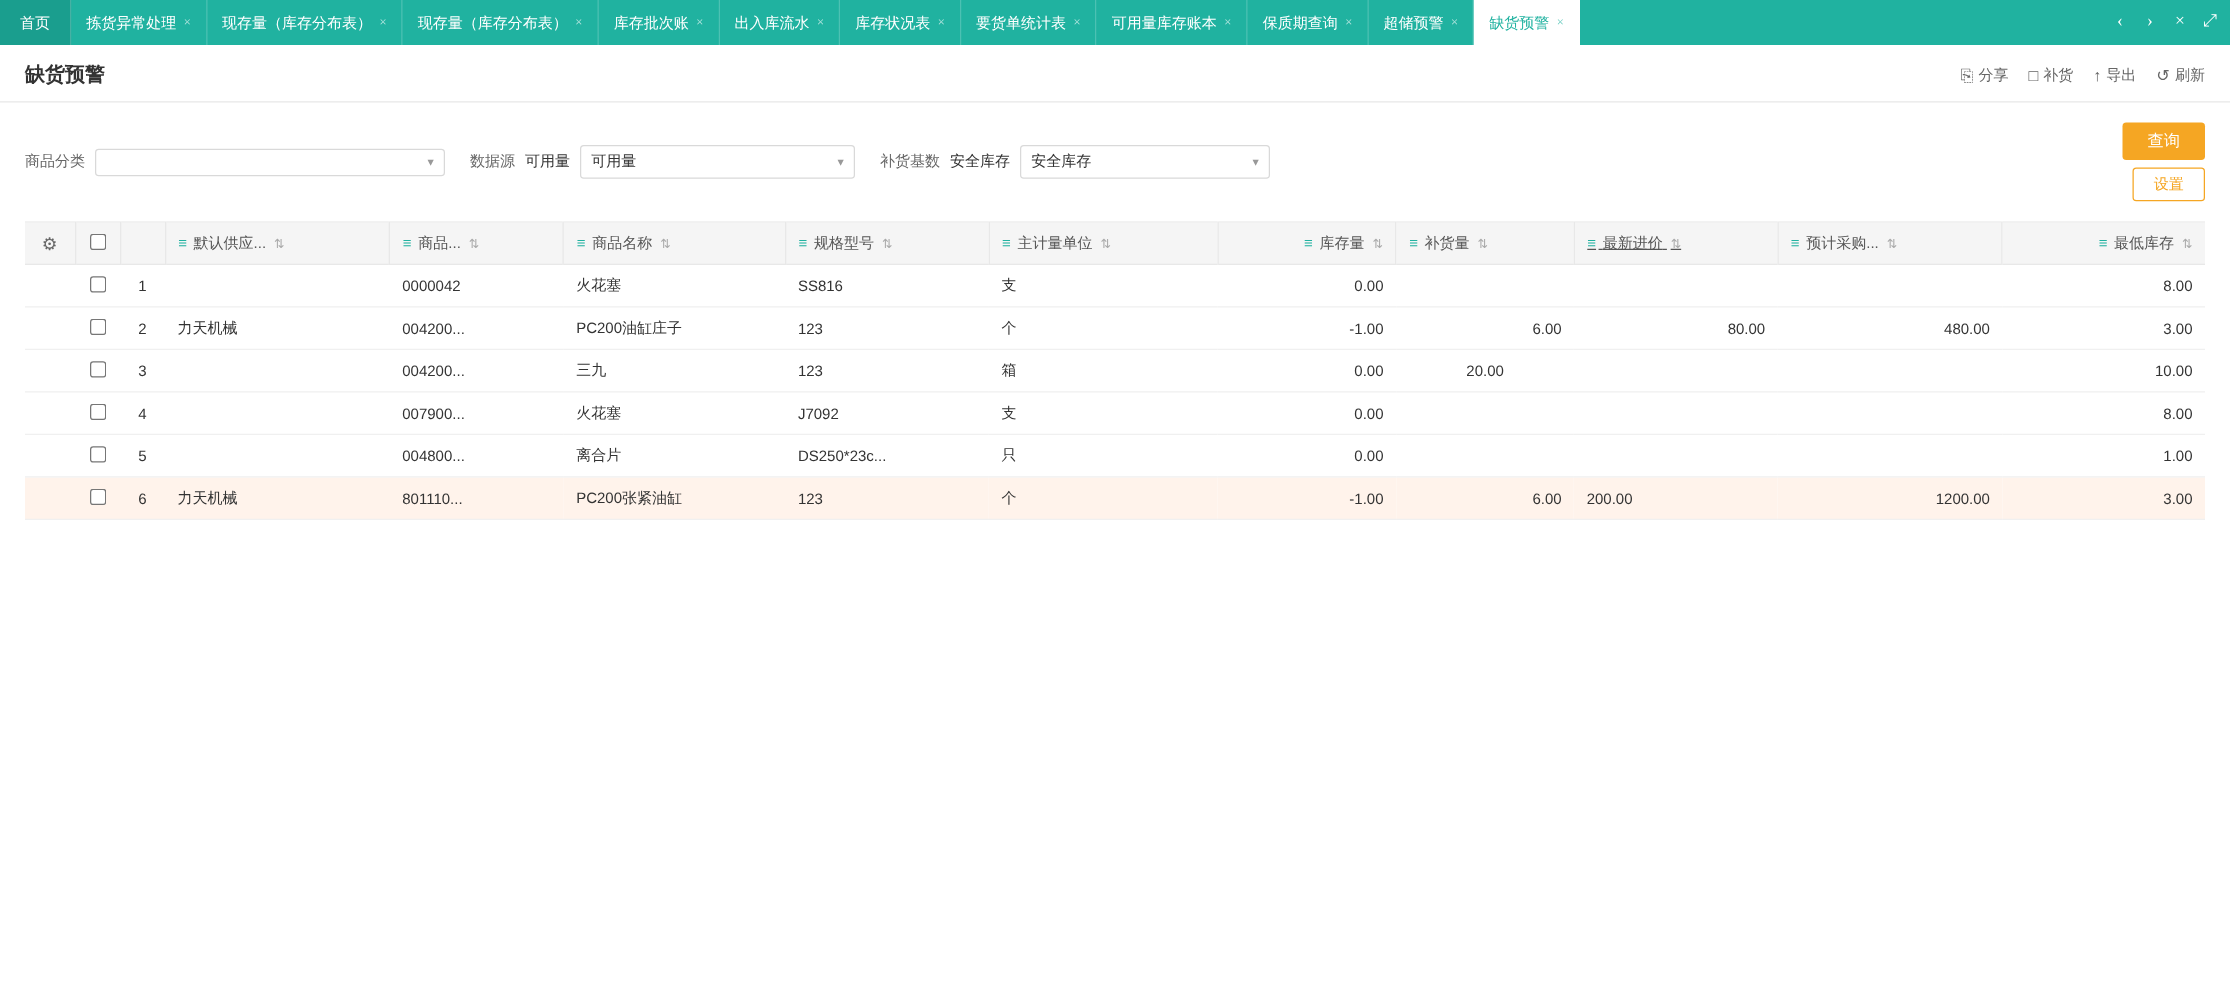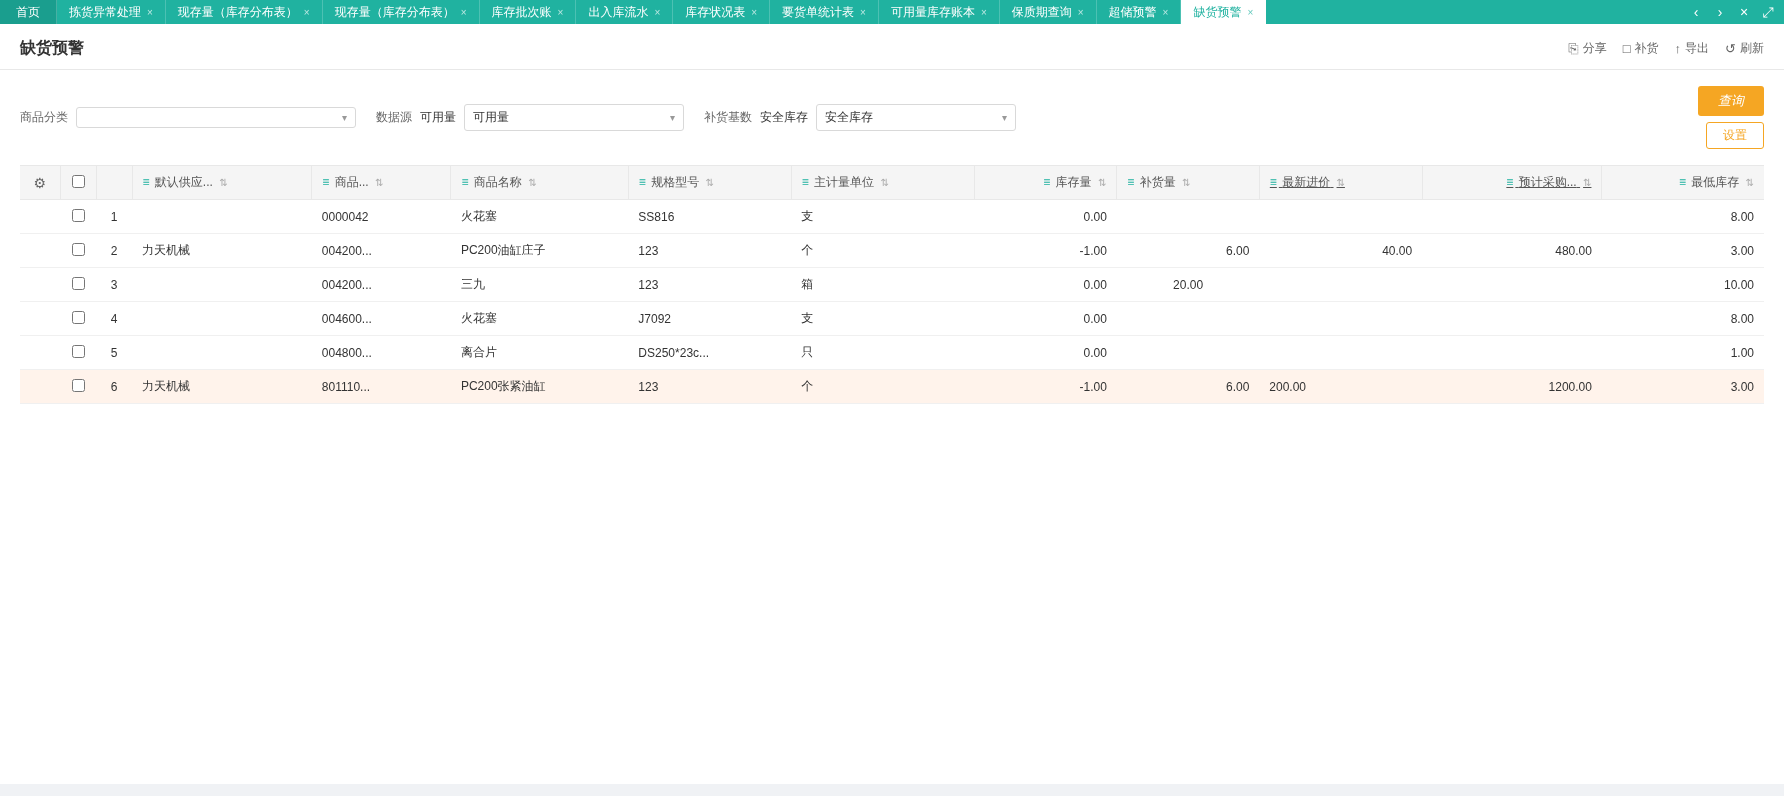--- a/index.html
+++ b/index.html
@@ -3,23 +3,24 @@
   <meta charset="utf-8">
   <style>
     * { box-sizing: border-box; margin: 0; padding: 0; }
     body { font-family: 'Microsoft YaHei', Arial, sans-serif; font-size: 12px; background: #f0f2f5; color: #333; }
 
     
     .tab-bar {
       display: flex;
       align-items: center;
       background: #20b2a0;
-      height: 24px;
+      height: 36px;
       overflow: hidden;
       width: 100%;
+      font-family: Liberation Serif, serif;
     }
     .tab-item {
       display: flex;
       align-items: center;
       padding: 0 12px;
       height: 100%;
       color: #fff;
       white-space: nowrap;
       cursor: pointer;
       font-size: 12px;
@@ -141,21 +142,20 @@
       align-items: flex-end;
     }
     .btn-query {
       background: #f5a623;
       color: #fff;
       border: none;
       border-radius: 3px;
       padding: 6px 20px;
       cursor: pointer;
       font-size: 13px;
-      font-style: italic;
     }
     .btn-setting {
       background: #fff;
       color: #f5a623;
       border: 1px solid #f5a623;
       border-radius: 3px;
       padding: 4px 16px;
       cursor: pointer;
       font-size: 12px;
     }
@@ -369,21 +369,21 @@
           <th style="">
             <span style="color:#20b2a0;margin-right:2px;">≡</span>
             <span>补货量</span>
             <span class="sort-icon">⇅</span>
           </th>
           <th style="text-align:left;text-decoration:underline;">
             <span style="color:#20b2a0;margin-right:2px;">≡</span>
             <span>最新进价</span>
             <span class="sort-icon">⇅</span>
           </th>
-          <th style="text-align:right;text-decoration:underline;">
+          <th style="text-align:left;">
             <span style="color:#20b2a0;margin-right:2px;">≡</span>
             <span>预计采购...</span>
             <span class="sort-icon">⇅</span>
           </th>
           <th style="text-align:right;">
             <span style="color:#20b2a0;margin-right:2px;">≡</span>
             <span>最低库存</span>
             <span class="sort-icon">⇅</span>
           </th>
         </tr>
@@ -412,21 +412,21 @@
       <input type="checkbox" style="">
     </td>
     <td class="col-num">2</td>
     <td>力天机械</td>
     <td>004200...</td>
     <td>PC200油缸庄子</td>
     <td>123</td>
     <td>个</td>
     <td style="text-align:right;">-1.00</td>
     <td style="text-align:right;">6.00</td>
-    <td style="text-align:right;">40.00</td>
+    <td style="text-align:right;">80.00</td>
     <td style="text-align:right;">480.00</td>
     <td style="text-align:right;">3.00</td>
   </tr>
           <tr>
     <td class="col-settings"></td>
     <td class="col-check">
       <input type="checkbox" style="">
     </td>
     <td class="col-num">3</td>
     <td></td>
@@ -440,21 +440,21 @@
     <td style="text-align:right;"></td>
     <td style="text-align:right;">10.00</td>
   </tr>
           <tr>
     <td class="col-settings"></td>
     <td class="col-check">
       <input type="checkbox" style="">
     </td>
     <td class="col-num">4</td>
     <td></td>
-    <td>004600...</td>
+    <td>007900...</td>
     <td>火花塞</td>
     <td>J7092</td>
     <td>支</td>
     <td style="text-align:right;">0.00</td>
     <td style="text-align:right;"></td>
     <td style="text-align:right;"></td>
     <td style="text-align:right;"></td>
     <td style="text-align:right;">8.00</td>
   </tr>
           <tr>

